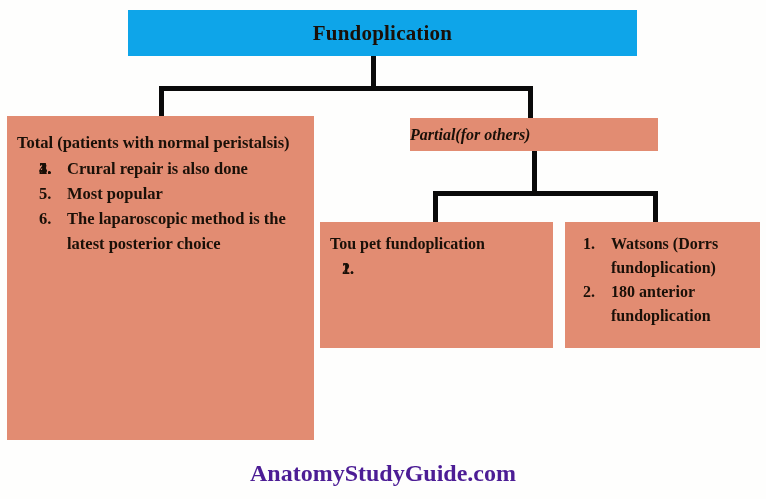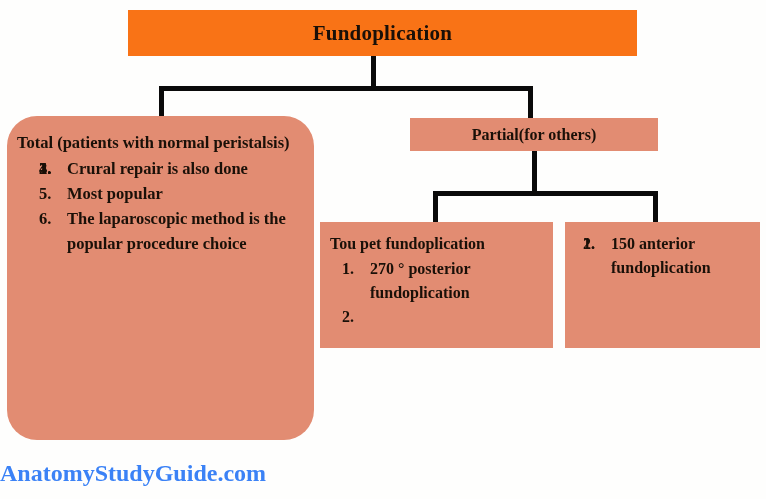--- a/index.html
+++ b/index.html
@@ -21,46 +21,45 @@
     position: absolute;
     box-sizing: border-box;
     color: #1a1008;
     font-weight: bold;
   }
   .box-title {
     left: 128px;
     top: 10px;
     width: 509px;
     height: 46px;
-    background: #f97316;
+    background: #0ea5e9;
     display: flex;
     align-items: center;
     justify-content: center;
     font-size: 21px;
     letter-spacing: .2px;
   }
   .box-total {
     left: 7px;
     top: 116px;
     width: 307px;
     height: 324px;
     background: #e28c72;
     padding: 14px 10px 8px 10px;
-    border-radius: 30px;
   }
   .box-partial {
     left: 410px;
     top: 118px;
     width: 248px;
     height: 33px;
     background: #e28c72;
     display: flex;
     align-items: center;
-    justify-content: center;
     font-size: 16px;
+    font-style: italic;
   }
   .box-toupet {
     left: 320px;
     top: 222px;
     width: 233px;
     height: 126px;
     background: #e28c72;
     padding: 10px 8px 8px 10px;
   }
   .box-watsons {
@@ -111,22 +110,22 @@
     position: absolute;
     background: #0a0a0a;
   }
 
   
   .watermark {
     position: absolute;
     left: 0;
     top: 460px;
     width: 766px;
-    text-align: left;
-    color: #3b82f6;
+    text-align: center;
+    color: #4c1d95;
     font-size: 24px;
     font-weight: bold;
     font-family: "Liberation Serif", "DejaVu Serif", serif;
   }
 </style>
 </head>
 <body>
 
 <div id="canvas">
 
@@ -154,54 +153,54 @@
       <li>
         <span class="num">4.</span>
         <span>Crural repair is also done</span>
       </li>
       <li>
         <span class="num">5.</span>
         <span>Most popular</span>
       </li>
       <li>
         <span class="num">6.</span>
-        <span>The laparoscopic method is the popular procedure choice</span>
+        <span>The laparoscopic method is the latest posterior choice</span>
       </li>
     </ol>
   </div>
 
   <div class="box box-partial">
     <span>Partial(for others)</span>
   </div>
 
   <div class="ln" style="left:532px; top:151px; width:5px; height:44px;"></div>
   <div class="ln" style="left:433px; top:191px; width:225px; height:5px;"></div>
   <div class="ln" style="left:433px; top:191px; width:5px; height:32px;"></div>
   <div class="ln" style="left:653px; top:191px; width:5px; height:32px;"></div>
 
   <div class="box box-toupet">
     <div class="head-line">Tou pet fundoplication</div>
     <ol class="items">
       <li>
         <span class="num">1.</span>
-        <span>270 ° posterior fundoplication</span>
       </li>
       <li>
         <span class="num">2.</span>
       </li>
     </ol>
   </div>
 
   <div class="box box-watsons">
     <ol class="items">
       <li>
         <span class="num">1.</span>
+        <span>Watsons (Dorrs fundoplication)</span>
       </li>
       <li>
         <span class="num">2.</span>
-        <span>150 anterior fundoplication</span>
+        <span>180 anterior fundoplication</span>
       </li>
     </ol>
   </div>
 
   <div class="watermark">AnatomyStudyGuide.com</div>
 
 </div>
 
 </body></html>

